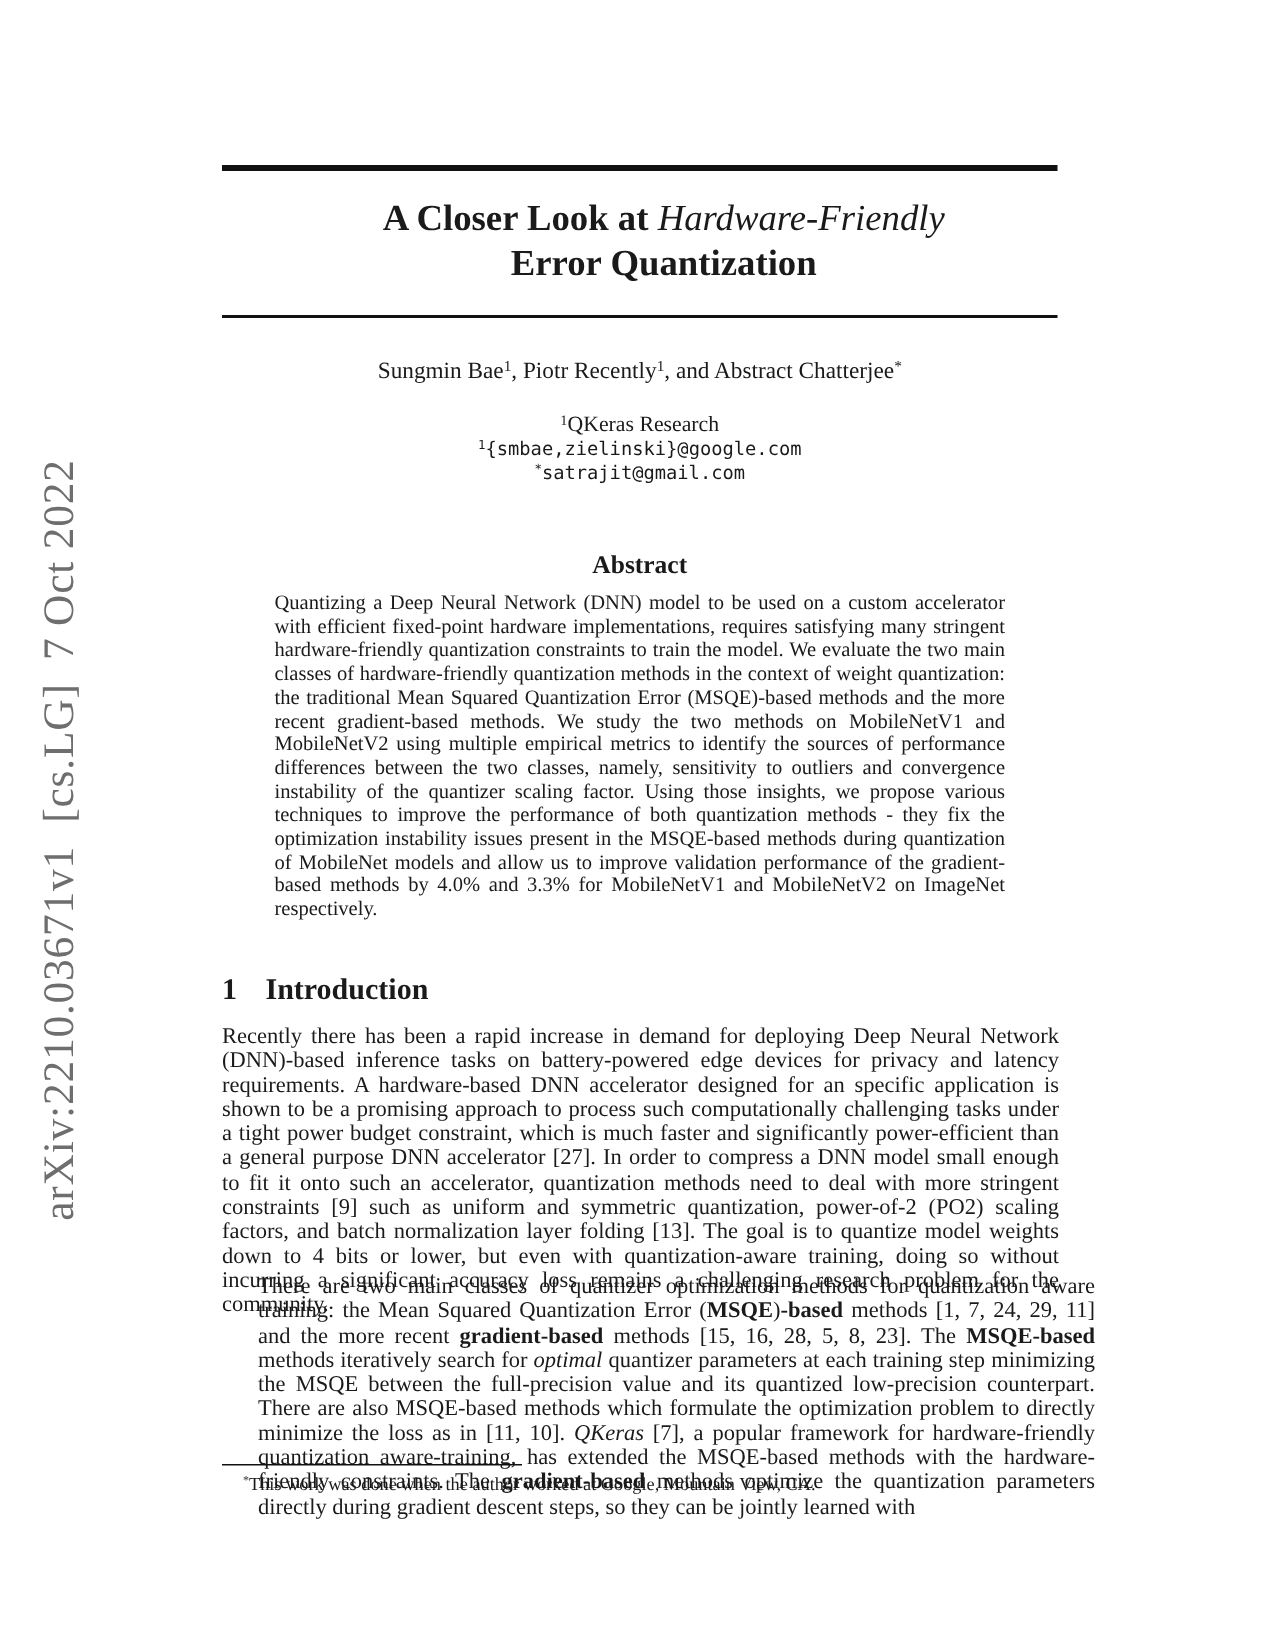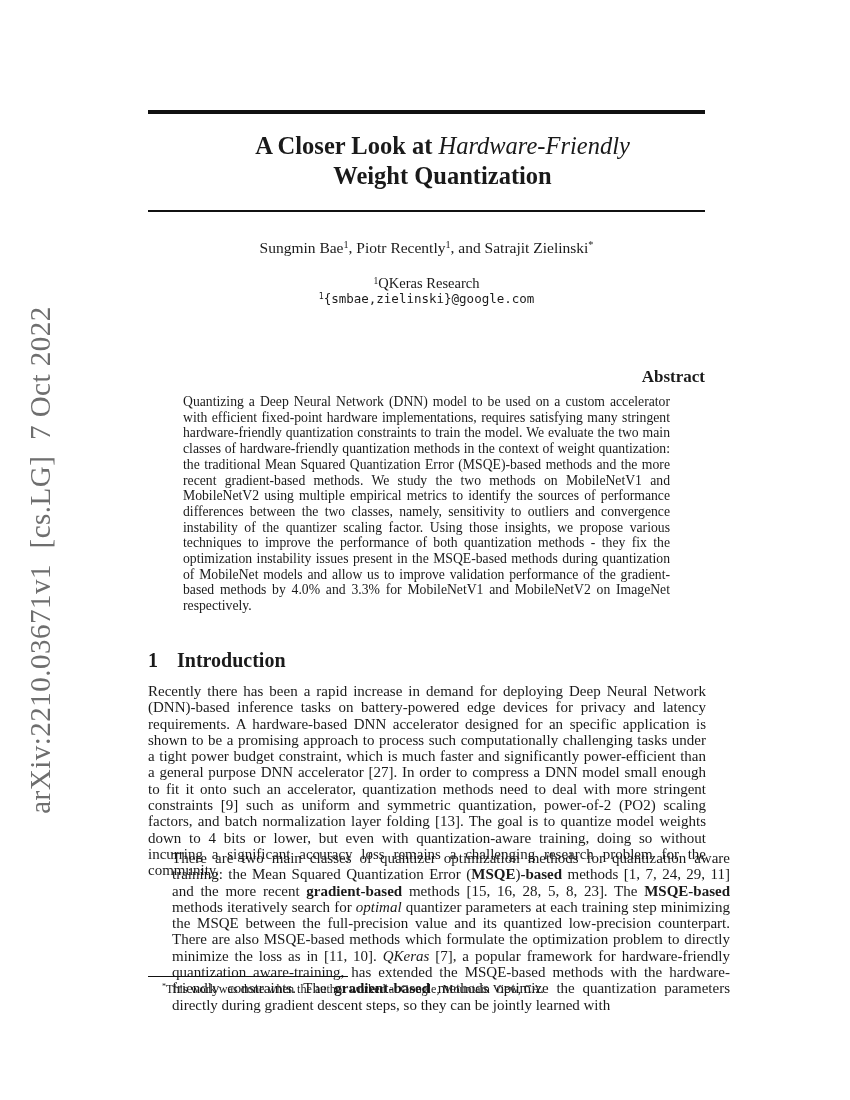--- a/index.html
+++ b/index.html
@@ -30,21 +30,21 @@
   #title-block .s-i{font-weight:400;}
 
   #authors{position:absolute;left:98px;top:239px;width:657px;text-align:center;
     font-size:15.5px;}
 
   #affiliation{position:absolute;left:98px;top:275px;width:657px;text-align:center;}
   #affiliation .org{font-size:14.5px;line-height:16px;}
   #affiliation .mono{font-family:"DejaVu Sans Mono","Liberation Mono",monospace;
     font-size:12.5px;line-height:15.5px;}
 
-  #abstract-heading{position:absolute;left:148px;top:367px;width:557px;text-align:right;
+  #abstract-heading{position:absolute;left:148px;top:367px;width:557px;text-align:center;
     font-size:17px;font-weight:700;}
   #abstract-body{position:absolute;left:183px;top:394px;width:487px;
     font-size:13.7px;line-height:15.7px;text-align:justify;}
 
   #section1-heading{position:absolute;left:148px;top:649px;width:557px;
     font-size:20px;font-weight:700;}
   #section1-heading .sec-num{margin-right:19px;}
 
   .body-par{position:absolute;left:148px;width:558px;
     font-size:15px;line-height:16.3px;text-align:justify;}
@@ -62,30 +62,31 @@
 <body>
 
 <div id="page">
 
   <div id="watermark" style="color: rgb(110, 110, 110);">arXiv:2210.03671v1  [cs.LG]  7 Oct 2022</div>
 
   <div id="rule-top" class="rule"></div>
 
   <div id="title-block">
     <div><span>A Closer Look at </span><span class="s-i">Hardware-Friendly</span></div>
-    <div>Weight Quantization</div>
+    <div>Error Quantization</div>
   </div>
 
   <div id="rule-title-bottom" class="rule"></div>
 
-  <div id="authors"><span>Sungmin Bae</span><span class="s-sup">1</span><span>, Piotr Recently</span><span class="s-sup">1</span><span>, and Satrajit Zielinski</span><span class="s-sup">*</span></div>
+  <div id="authors"><span>Sungmin Bae</span><span class="s-sup">1</span><span>, Piotr Recently</span><span class="s-sup">1</span><span>, and Abstract Chatterjee</span><span class="s-sup">*</span></div>
 
   <div id="affiliation">
     <div class="org"><span class="s-sup">1</span><span>QKeras Research</span></div>
     <div class="mono"><span class="s-sup">1</span><span>{smbae,zielinski}@google.com</span></div>
+    <div class="mono"><span class="s-sup">*</span><span>satrajit@gmail.com</span></div>
   </div>
 
   <div id="abstract-heading">Abstract</div>
 
   <div id="abstract-body">Quantizing a Deep Neural Network (DNN) model to be used on a custom accelerator with efficient fixed-point hardware implementations, requires satisfying many stringent hardware-friendly quantization constraints to train the model. We evaluate the two main classes of hardware-friendly quantization methods in the context of weight quantization: the traditional Mean Squared Quantization Error (MSQE)-based methods and the more recent gradient-based methods. We study the two methods on MobileNetV1 and MobileNetV2 using multiple empirical metrics to identify the sources of performance differences between the two classes, namely, sensitivity to outliers and convergence instability of the quantizer scaling factor. Using those insights, we propose various techniques to improve the performance of both quantization methods - they fix the optimization instability issues present in the MSQE-based methods during quantization of MobileNet models and allow us to improve validation performance of the gradient-based methods by 4.0% and 3.3% for MobileNetV1 and MobileNetV2 on ImageNet respectively.</div>
 
   <div id="section1-heading">
     <span class="sec-num">1</span><span>Introduction</span>
   </div>
 

